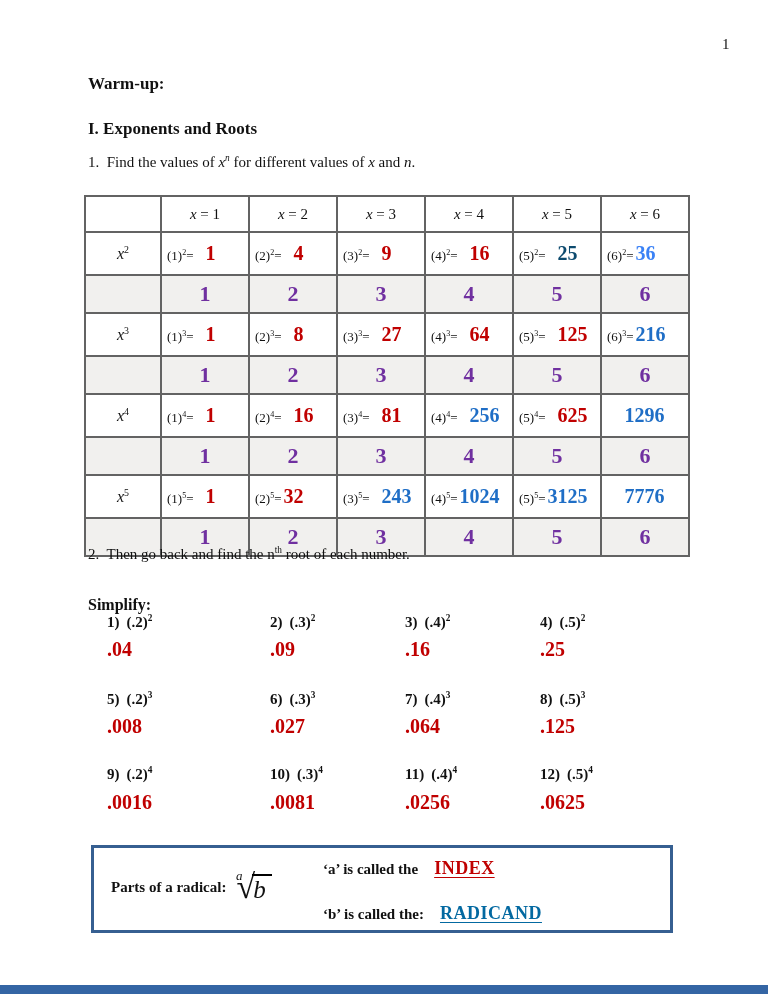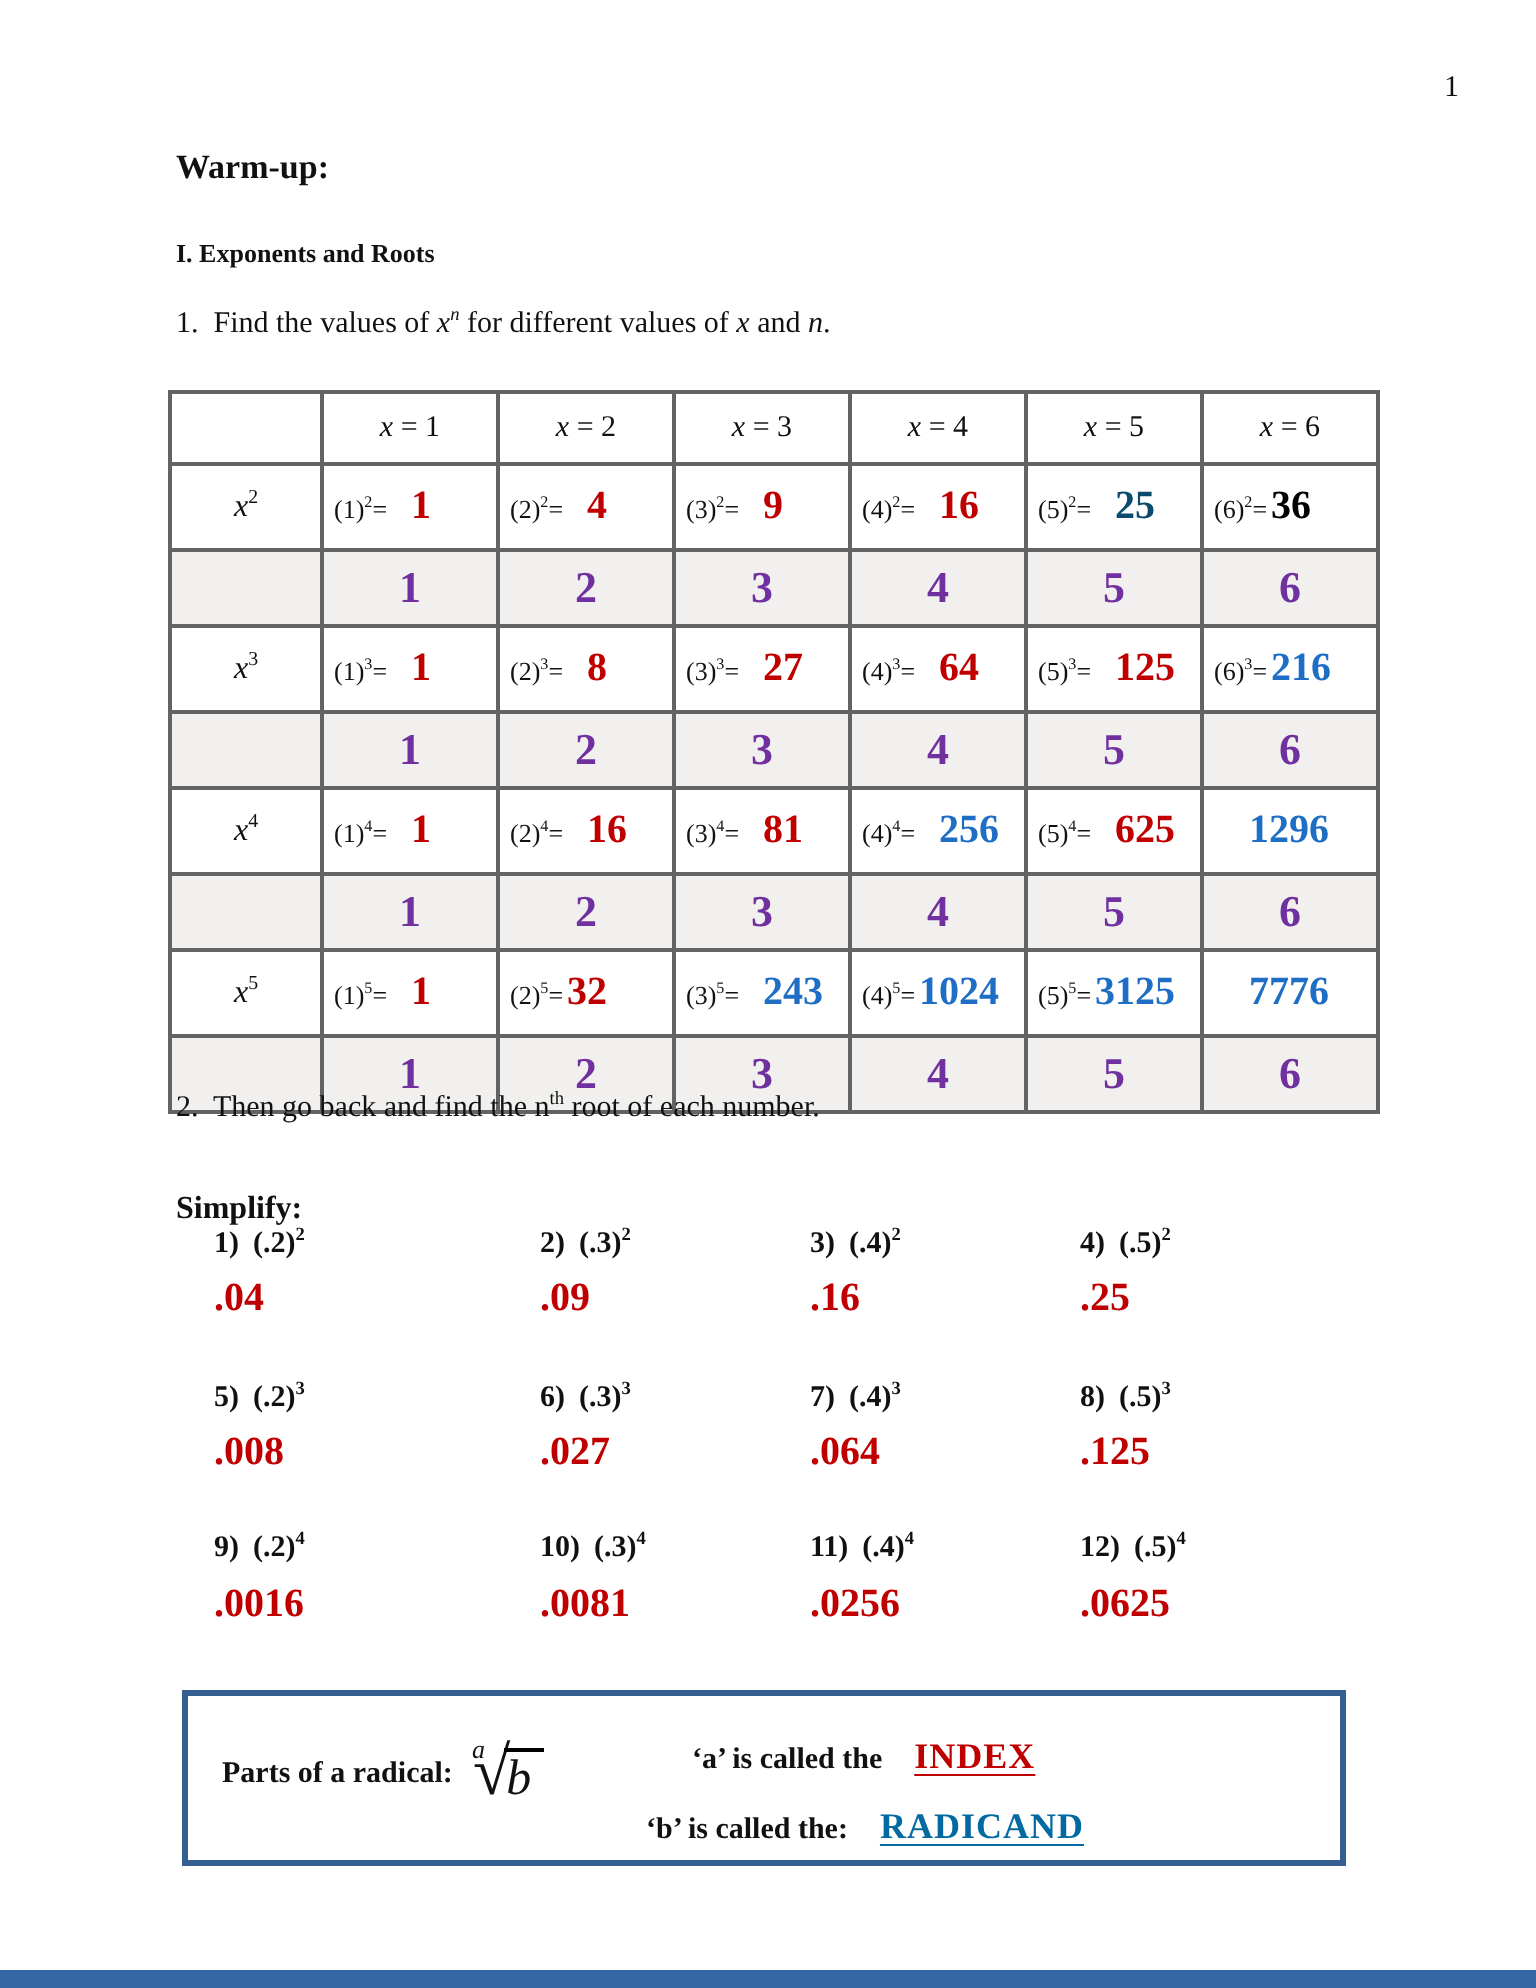--- a/index.html
+++ b/index.html
@@ -5,21 +5,21 @@
   html,body{margin:0;padding:0;}
   body{width:768px;height:994px;background:#ffffff;position:relative;overflow:hidden;
        font-family:"Liberation Serif", serif;color:#111;}
   .abs{position:absolute;}
   sup{font-size:62%;line-height:0;}
   .pre-space{white-space:pre-wrap;}
 
   
   .pagenum{top:36px;left:722px;font-size:15px;}
   .h1{top:74px;left:88px;font-size:17px;font-weight:bold;}
-  .h2{top:119px;left:88px;font-size:13px;font-weight:bold;}
+  .h2{top:119px;left:88px;font-size:17px;font-weight:bold;}
   .q1{top:154px;left:88px;font-size:15px;}
   .q2{top:546px;left:88px;font-size:15px;}
   .iv{font-style:italic;}
 
   
   .exp-table{top:195px;left:84px;border-collapse:collapse;table-layout:fixed;}
   .exp-table td{border:2px solid #636363;vertical-align:middle;overflow:hidden;}
   .exp-table tr.hdr td{height:32px;text-align:center;font-size:15px;white-space:pre;}
   .exp-table tr.val td{height:39px;}
   .exp-table tr.rt td{height:34px;background:#f1f0ee;text-align:center;
@@ -44,21 +44,21 @@
 
   
   .radbox{left:91px;top:845px;width:560px;height:82px;border:3px solid #365f91;}
   .rb-label{position:absolute;left:17px;top:31px;font-size:15px;font-weight:bold;}
   .radical{position:absolute;left:142px;top:20px;}
   .ridx{font-style:italic;font-size:13px;position:relative;top:-12px;margin-right:-6px;}
   .rsign{font-size:34px;}
   .rcand{font-style:italic;font-size:25px;border-top:2.5px solid #000;
          padding:0 6px 0 1px;margin-left:-3px;display:inline-block;line-height:1.1;}
   .rb-line{position:absolute;left:229px;font-size:15px;font-weight:bold;white-space:pre;}
-  .l1{top:20px;margin-left:23px;} .l2{top:55px;}
+  .l1{top:10px;} .l2{top:55px;}
   .rb-ans{font-size:18px;text-decoration:underline;text-underline-offset:3px;
           margin-left:16px;letter-spacing:0.5px;}
 
   
   .footerbar{left:0;top:985px;width:768px;height:9px;}
 </style>
 </head>
 <body>
 
 <div class="abs pagenum">1</div>
@@ -89,21 +89,21 @@
     <td class="hd"><span class="iv">x</span><span> = 6</span></td>
   </tr>
 
   <tr class="val">
     <td class="lb"><span class="iv">x</span><sup>2</sup></td>
     <td class="vc"><span>(1)</span><sup>2</sup><span>=</span><span class="ans" style="color: rgb(192, 0, 0);">1</span></td>
     <td class="vc"><span>(2)</span><sup>2</sup><span>=</span><span class="ans" style="color: rgb(192, 0, 0);">4</span></td>
     <td class="vc"><span>(3)</span><sup>2</sup><span>=</span><span class="ans" style="color: rgb(192, 0, 0);">9</span></td>
     <td class="vc"><span>(4)</span><sup>2</sup><span>=</span><span class="ans" style="color: rgb(192, 0, 0);">16</span></td>
     <td class="vc"><span>(5)</span><sup>2</sup><span>=</span><span class="ans" style="color: #0c4a6e;">25</span></td>
-    <td class="vc tight"><span>(6)</span><sup>2</sup><span>=</span><span class="ans" style="color: #000000;">36</span></td>
+    <td class="vc tight"><span>(6)</span><sup>2</sup><span>=</span><span class="ans" style="color: #3b82f6;">36</span></td>
   </tr>
   <tr class="rt">
     <td></td>
     <td style="color: rgb(112, 48, 160);">1</td>
     <td style="color: rgb(112, 48, 160);">2</td>
     <td style="color: rgb(112, 48, 160);">3</td>
     <td style="color: rgb(112, 48, 160);">4</td>
     <td style="color: rgb(112, 48, 160);">5</td>
     <td style="color: rgb(112, 48, 160);">6</td>
   </tr>

